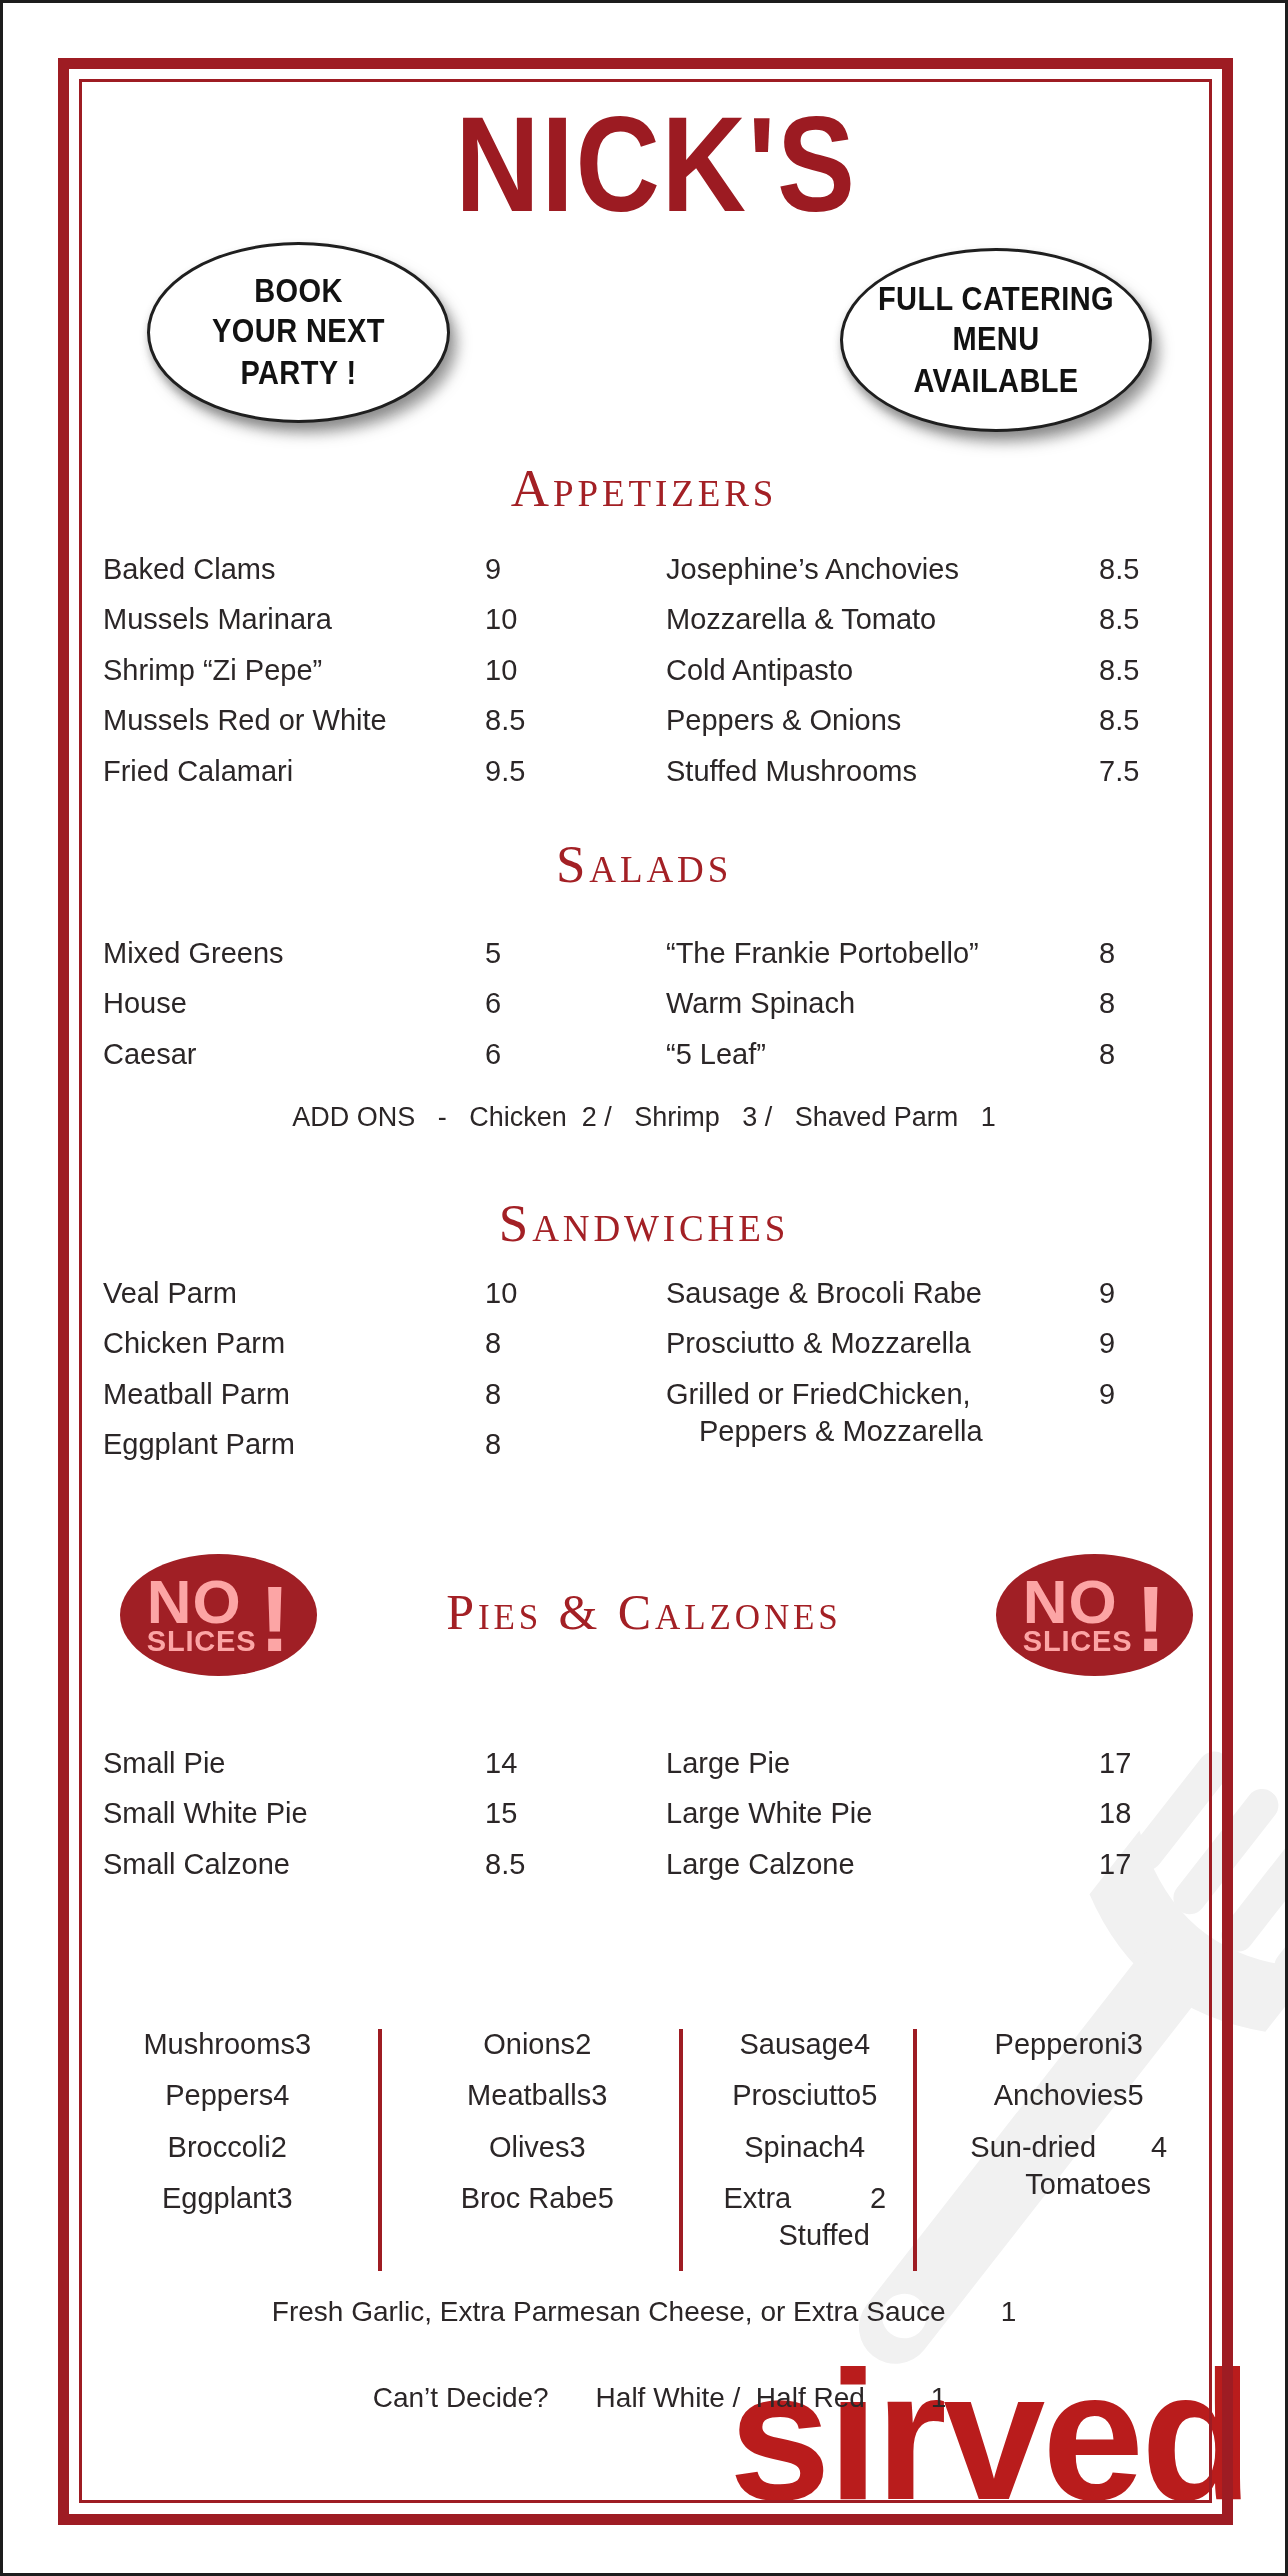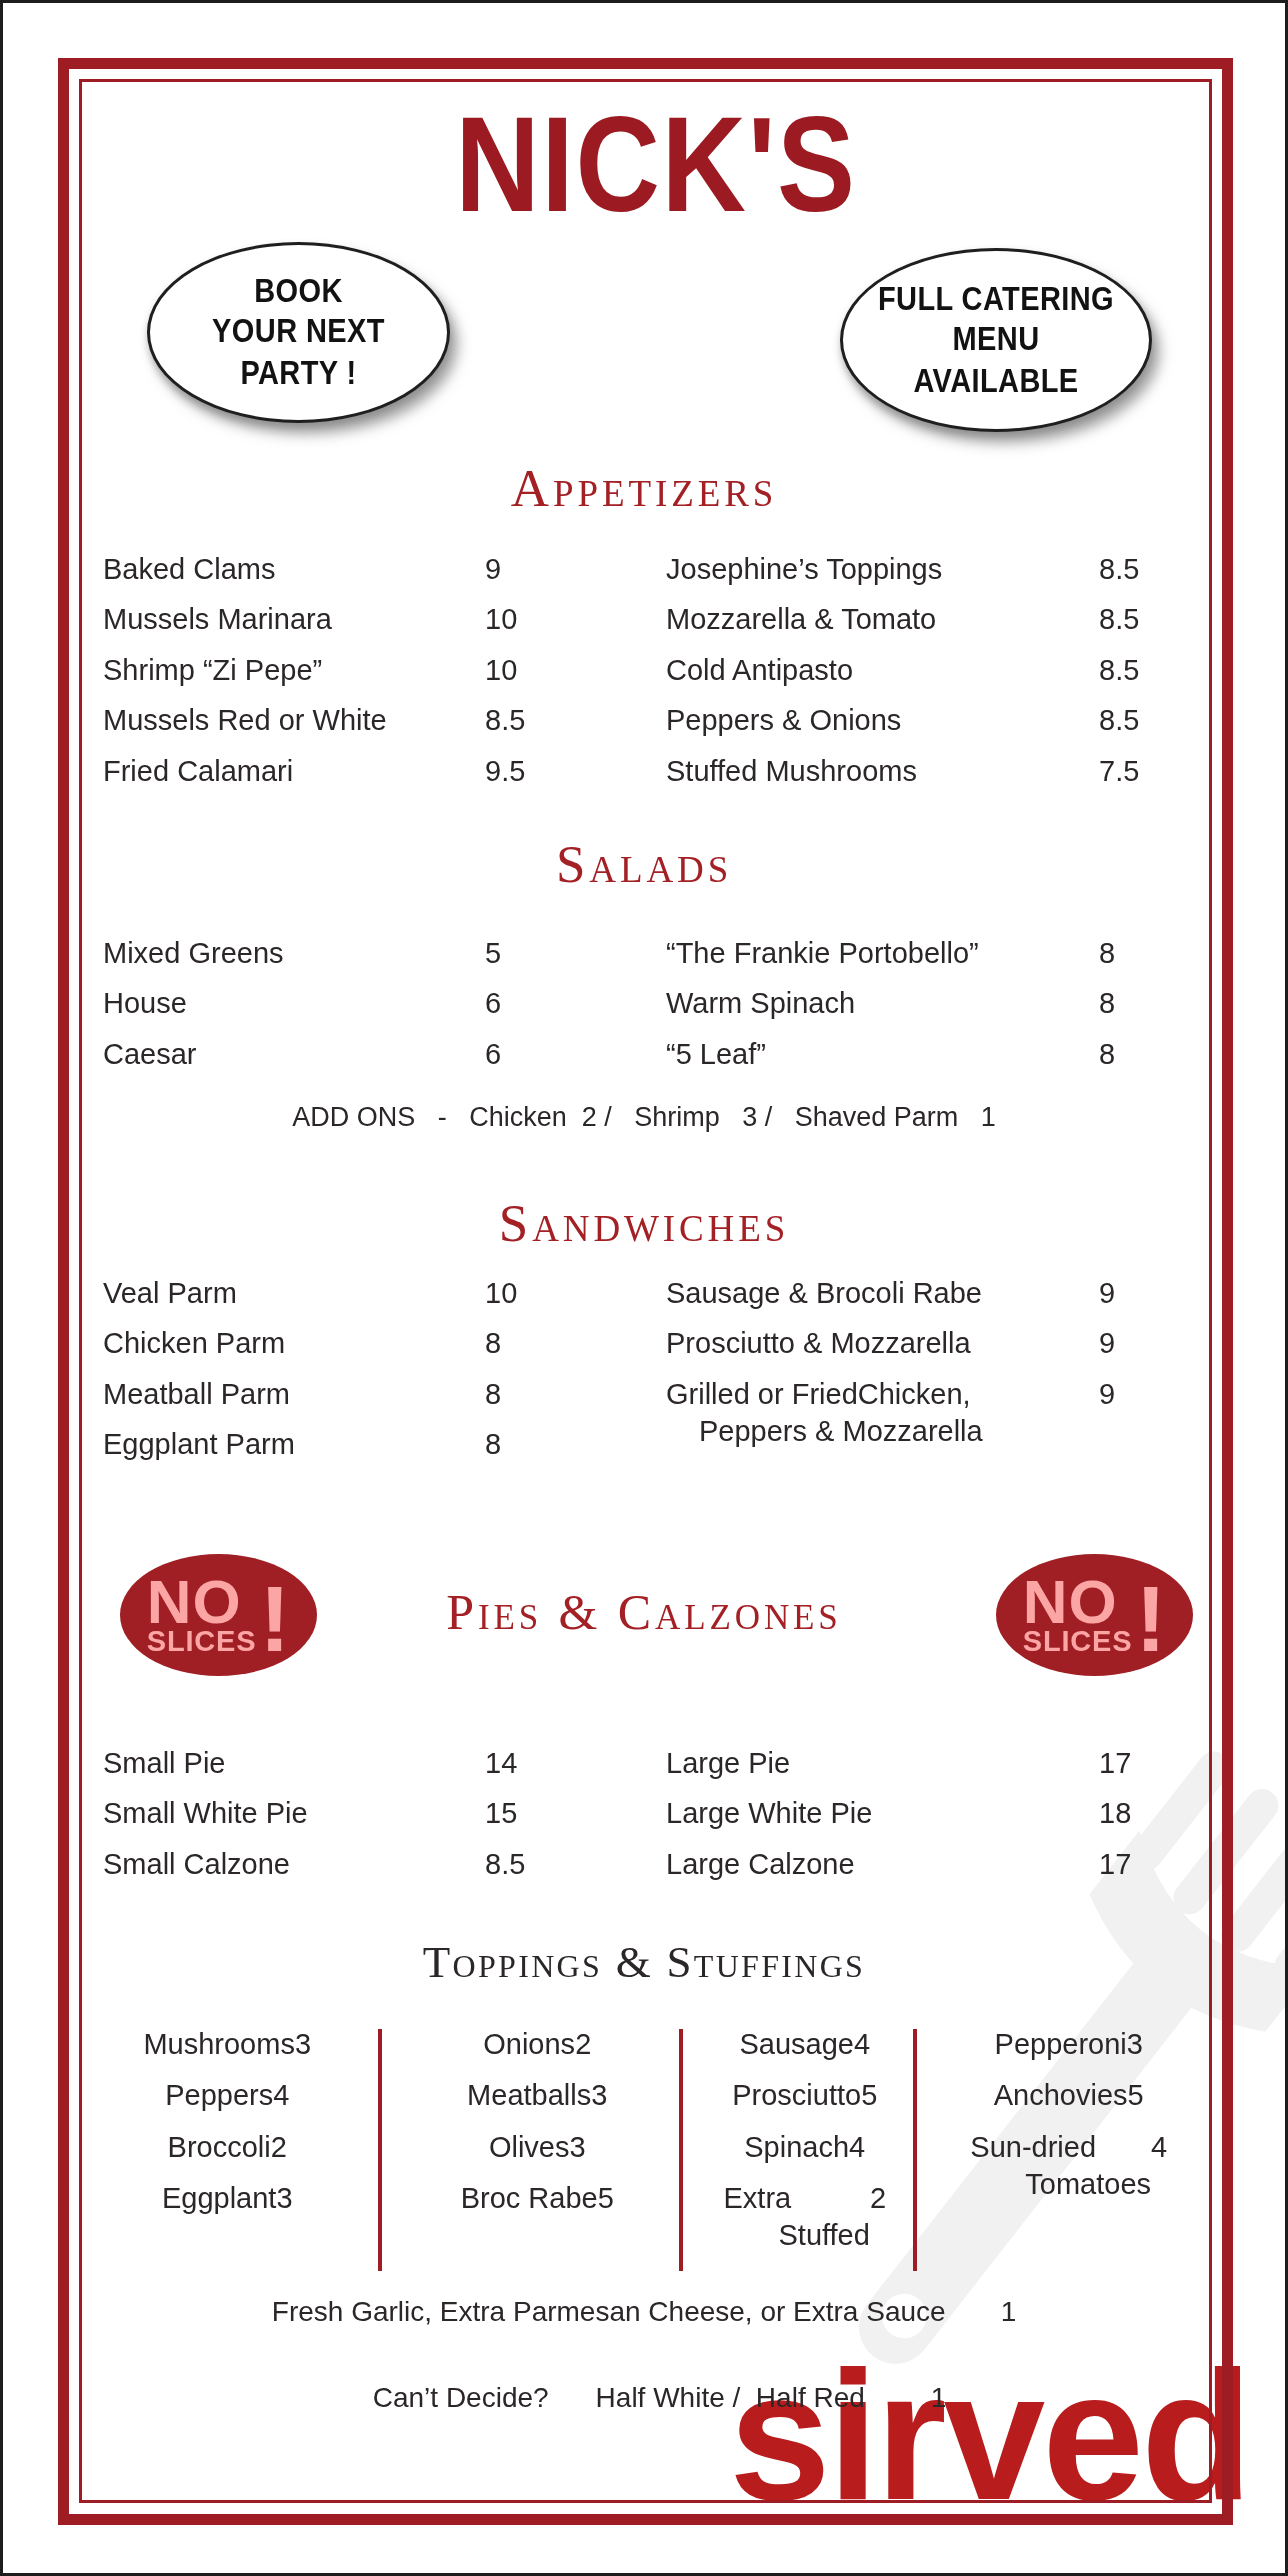--- a/index.html
+++ b/index.html
@@ -137,21 +137,21 @@
         </div>
 
         <div class="row">
           <span class="nm">Fried Calamari</span>
           <span class="pr">9.5</span>
         </div>
       </div>
     <div class="col-r">
 
         <div class="row">
-          <span class="nm">Josephine’s Toppings</span>
+          <span class="nm">Josephine’s Anchovies</span>
           <span class="pr">8.5</span>
         </div>
 
         <div class="row">
           <span class="nm">Mozzarella &amp; Tomato</span>
           <span class="pr">8.5</span>
         </div>
 
         <div class="row">
           <span class="nm">Cold Antipasto</span>
@@ -298,21 +298,20 @@
           <span class="pr">18</span>
         </div>
 
         <div class="row">
           <span class="nm">Large Calzone</span>
           <span class="pr">17</span>
         </div>
       </div>
   </div>
 
-  <div class="sec-title t-toppings">Toppings &amp; Stuffings</div>
   <div class="toppings">
     <div class="tcol">
 
         <div class="trow">
           <span class="nm"><span>Mushrooms</span></span>
           <span class="pr">3</span>
         </div>
 
         <div class="trow">
           <span class="nm"><span>Peppers</span></span>

